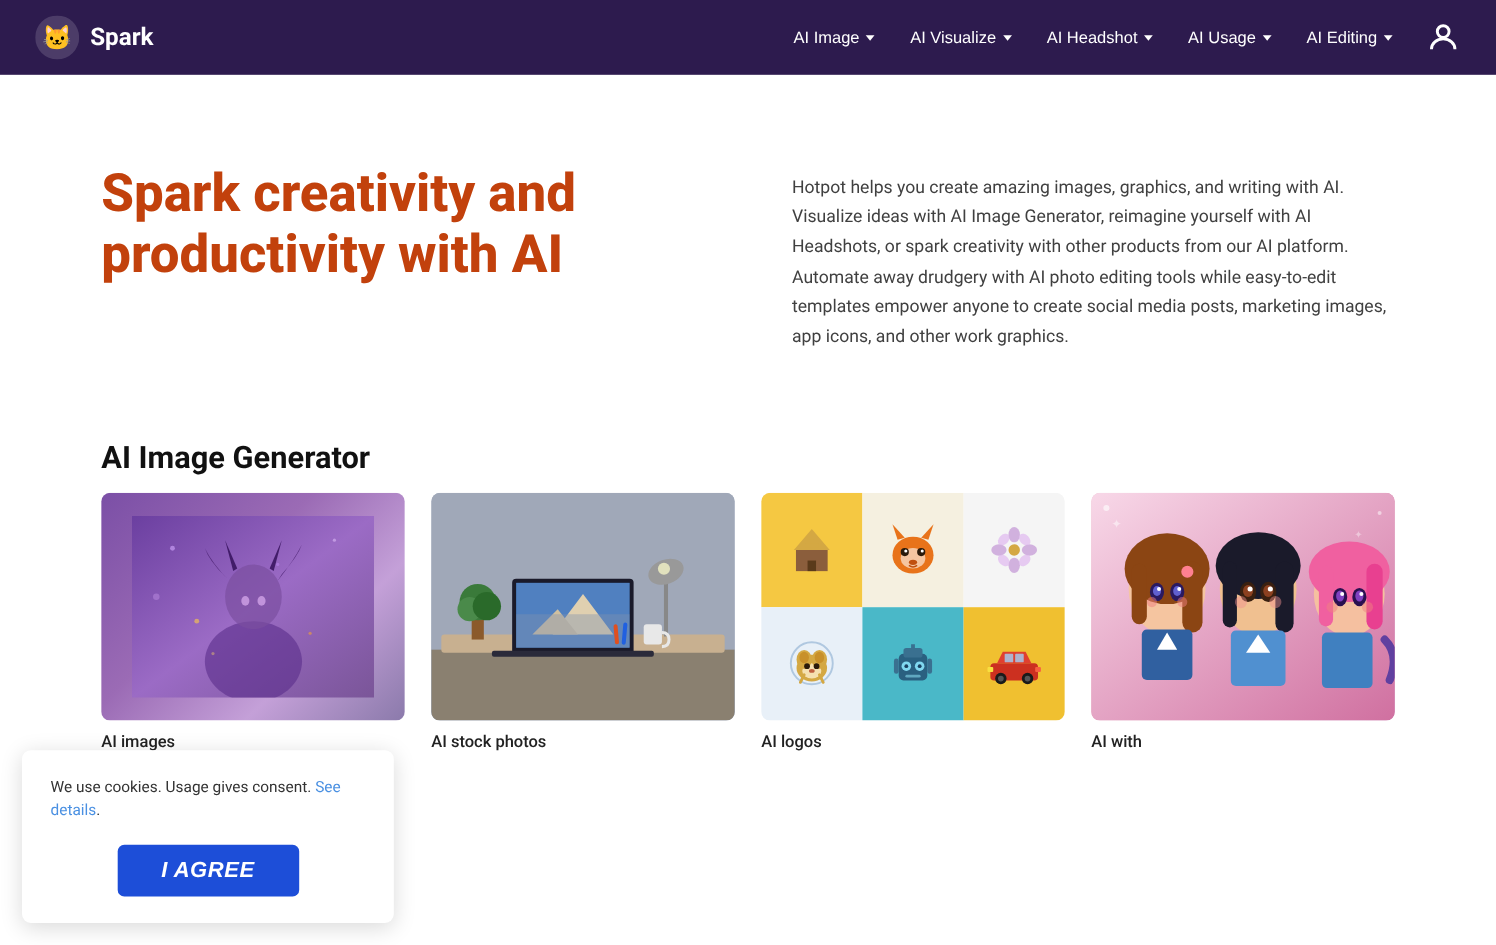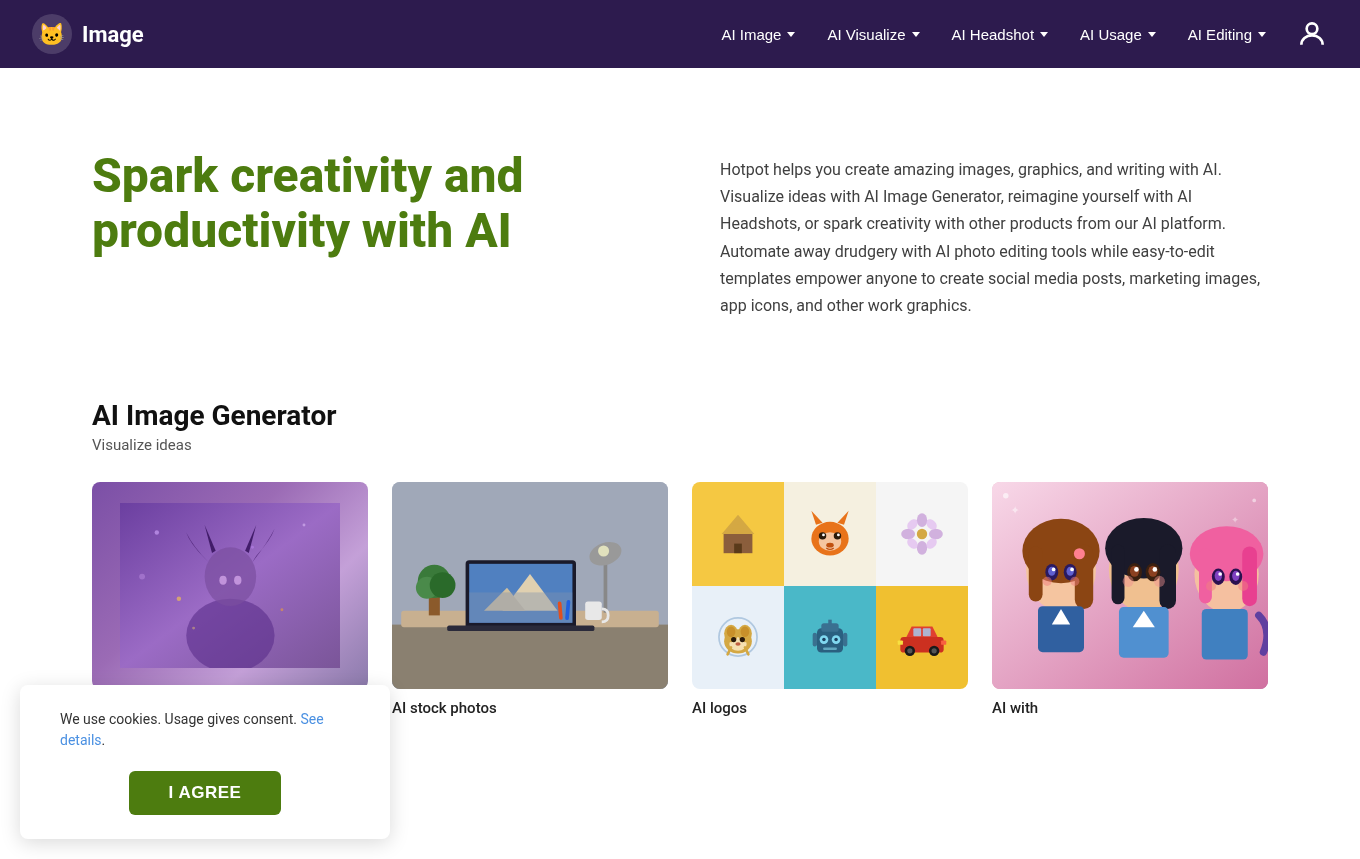--- a/index.html
+++ b/index.html
@@ -74,21 +74,21 @@
       padding: 80px 92px 60px 92px;
       gap: 80px;
       max-width: 1360px;
       margin: 0 auto;
     }
     .hero-left { flex: 1; }
     .hero-title {
       font-size: 48px;
       font-weight: 800;
       line-height: 1.15;
-      color: #4d7c0f;
+      color: #c2410c;
       margin-bottom: 12px;
     }
     .hero-right {
       flex: 1;
       padding-top: 8px;
     }
     .hero-desc {
       font-size: 16px;
       line-height: 1.7;
       color: #404040;
@@ -97,21 +97,21 @@
     
     .section {
       padding: 20px 92px 60px 92px;
       max-width: 1360px;
       margin: 0 auto;
     }
     .section-title {
       font-size: 28px;
       font-weight: 700;
       color: #111;
-      margin-bottom: 4px;
+      margin-bottom: 16px;
     }
     .section-subtitle {
       font-size: 15px;
       color: #555;
       margin-bottom: 28px;
     }
     .cards-grid {
       display: grid;
       grid-template-columns: repeat(4, 1fr);
       gap: 24px;
@@ -179,58 +179,59 @@
     }
 
     
     .cookie-banner {
       position: fixed;
       bottom: 20px;
       left: 20px;
       background: #fff;
       border-radius: 8px;
       box-shadow: 0 4px 20px rgba(0,0,0,0.15);
-      padding: 24px 40px;
-      width: 370px;
+      padding: 24px 26px;
+      width: 338px;
       z-index: 200;
     }
     .cookie-text {
       font-size: 14px;
       color: #333;
       margin-bottom: 20px;
       line-height: 1.5;
     }
     .cookie-link {
       color: #4a90e2;
       text-decoration: none;
     }
     .cookie-agree-btn {
       display: block;
       margin: 0 auto;
-      background: #4d7c0f;
+      background: #1d4ed8;
       color: #fff;
       border: none;
       border-radius: 6px;
       padding: 12px 40px;
-      font-size: 17px;
+      font-size: 20px;
       font-weight: 600;
       cursor: pointer;
       letter-spacing: 0.5px;
+      font-style: italic;
     }
   </style>
 </head>
 <body>
 
 <nav>
   <a class="nav-logo" href="#">
     <svg class="nav-logo-icon" viewBox="0 0 40 40" fill="none" xmlns="http://www.w3.org/2000/svg">
       <circle cx="20" cy="20" r="20" fill="#fff" opacity="0.15"></circle>
       <text x="50%" y="55%" dominant-baseline="middle" text-anchor="middle" font-size="22" fill="#fff">🐱</text>
     </svg>
-    <span>Image</span>
+    <span>Spark</span>
   </a>
 
   <div class="nav-items">
     <button class="nav-item">
       <span>AI Image</span>
       <span class="chevron"></span>
     </button>
     <button class="nav-item">
       <span>AI Visualize</span>
       <span class="chevron"></span>
@@ -259,21 +260,20 @@
   <div class="hero-left">
     <h1 class="hero-title">Spark creativity and productivity with AI</h1>
   </div>
   <div class="hero-right">
     <p class="hero-desc">Hotpot helps you create amazing images, graphics, and writing with AI. Visualize ideas with AI Image Generator, reimagine yourself with AI Headshots, or spark creativity with other products from our AI platform. Automate away drudgery with AI photo editing tools while easy-to-edit templates empower anyone to create social media posts, marketing images, app icons, and other work graphics.</p>
   </div>
 </div>
 
 <div class="section">
   <h2 class="section-title">AI Image Generator</h2>
-  <p class="section-subtitle">Visualize ideas</p>
 
   <div class="cards-grid">
 
     <div class="card">
       <div class="card-image">
         <div class="card-image-inner img-ai-images">
           <svg viewBox="0 0 300 225" xmlns="http://www.w3.org/2000/svg">
 
             <rect width="300" height="225" fill="url(#purpleGrad)"></rect>
             <defs>

